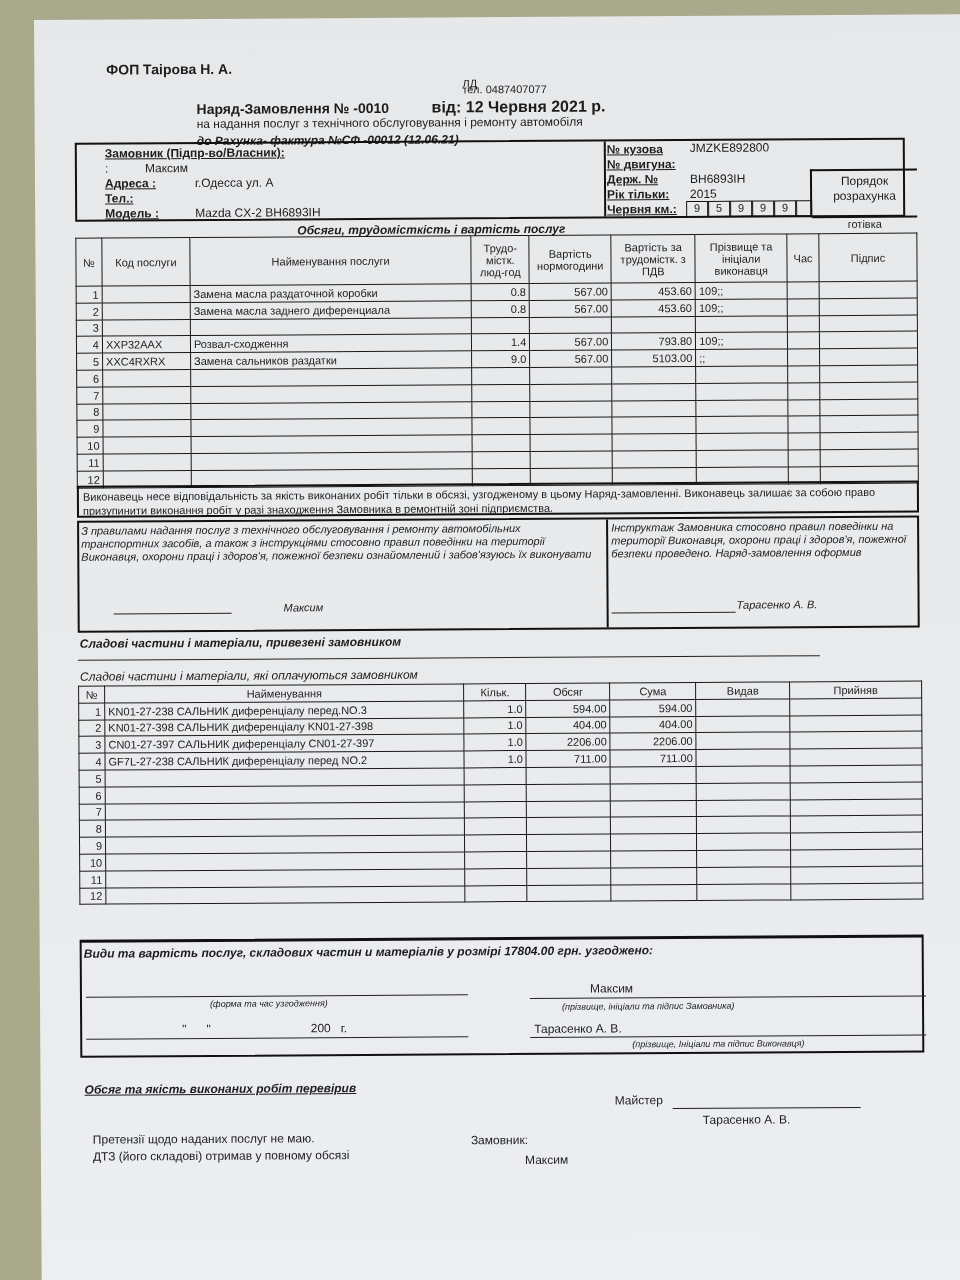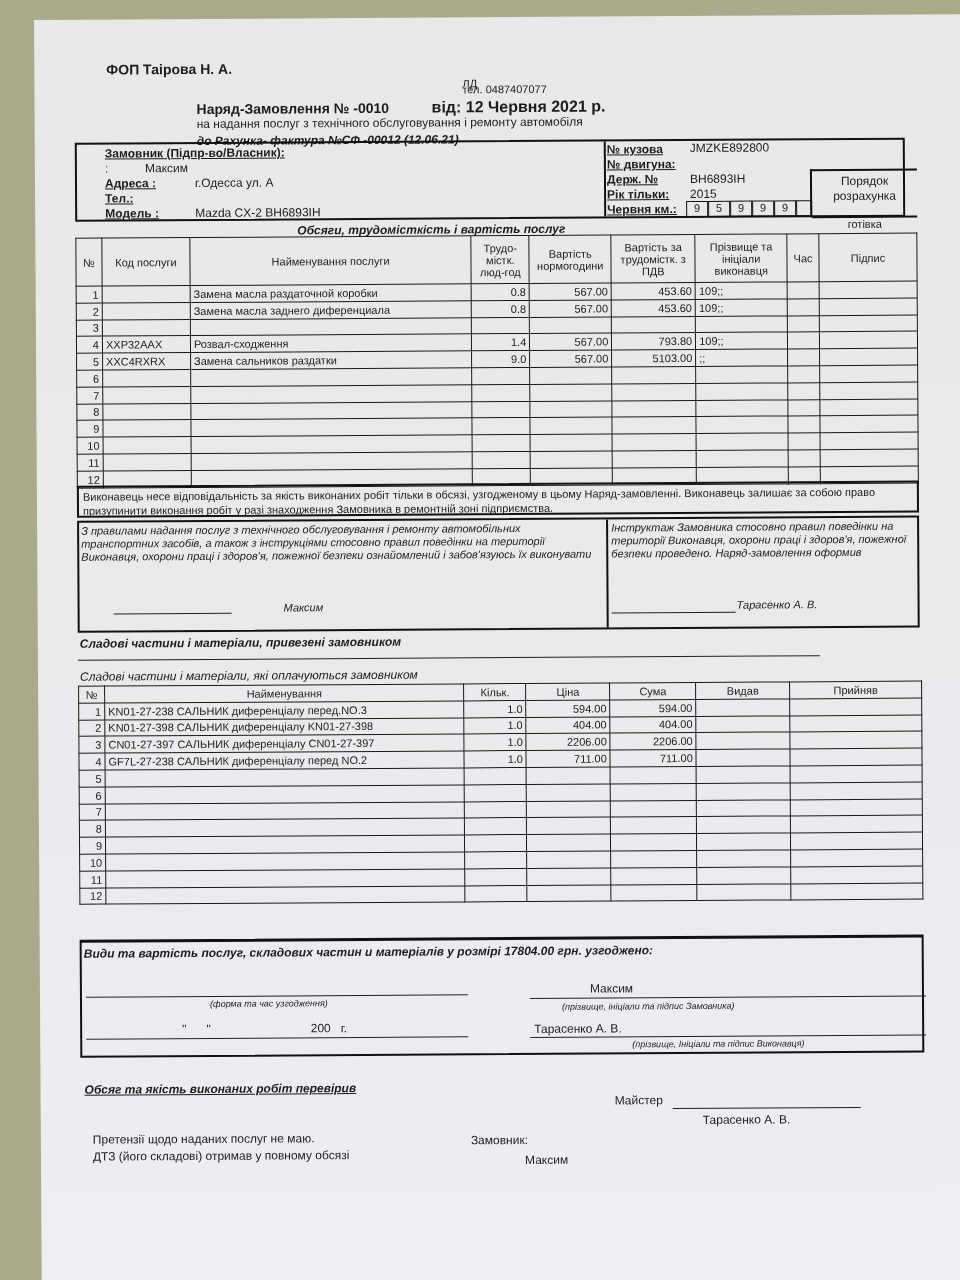--- a/index.html
+++ b/index.html
@@ -296,21 +296,21 @@
         <col style="width:84px">
         <col style="width:86px">
         <col style="width:94px">
         <col style="width:132px">
     </colgroup>
     <thead>
       <tr>
         <th>№</th>
         <th>Найменування</th>
         <th>Кільк.</th>
-        <th>Ціна</th>
+        <th>Обсяг</th>
         <th>Сума</th>
         <th>Видав</th>
         <th>Прийняв</th>
       </tr>
     </thead>
     <tbody id="parts-body">
         <tr>
           <td class="r">1</td>
           <td>KN01-27-238 САЛЬНИК диференціалу перед.NO.3</td>
           <td class="r">1.0</td>

